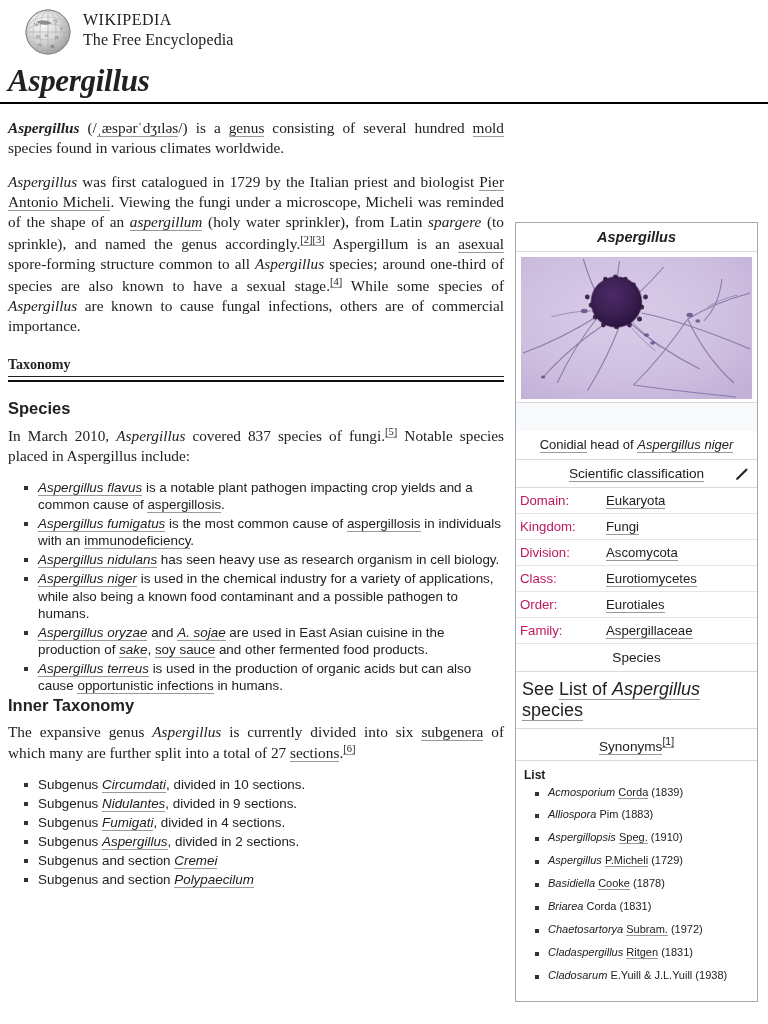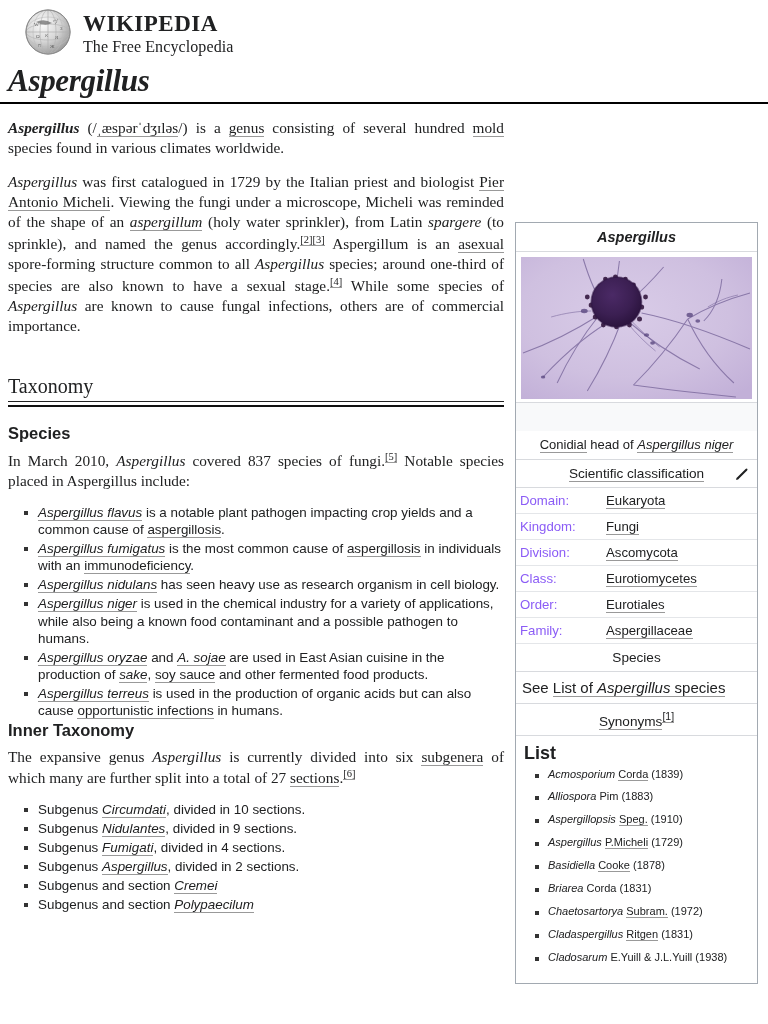--- a/index.html
+++ b/index.html
@@ -26,24 +26,23 @@
   #header {
     padding: 6px 0 0 22px;
     display: flex;
     align-items: flex-start;
     gap: 9px;
   }
   #globe { width: 52px; height: 52px; flex: 0 0 52px; }
   #wordmark { padding-top: 6px; }
   #wmtitle {
     font-family: "Liberation Serif", serif;
-    font-size: 23px;
+    font-size: 16px;
     letter-spacing: .5px;
     line-height: 1;
-    font-weight: bold;
   }
   #wmsub {
     font-family: "Liberation Serif", serif;
     font-size: 16px;
     margin-top: 3px;
     letter-spacing: .1px;
   }
 
   #page-title {
     font-family: "Liberation Serif", serif;
@@ -72,23 +71,23 @@
     font-size: 15.3px;
     line-height: 1.33;
     text-align: justify;
     margin: 0 0 13px 0;
   }
   sup.ref { font-size: 10.5px; vertical-align: super; }
   sup.ref .lnk { border-bottom: 1px solid #999; }
 
   h2.sec {
     font-family: "Liberation Serif", serif;
-    font-size: 20px;
-    font-weight: normal;
-    margin: 38px 0 0 0;
+    font-size: 14px;
+    font-weight: bold;
+    margin: 20px 0 0 0;
     padding: 0;
   }
   .dblrule {
     border-top: 1.4px solid #222;
     border-bottom: 2.4px solid #111;
     height: 3px;
     margin: 3px 0 17px 0;
   }
   h3.sub {
     font-family: "Liberation Sans", sans-serif;
@@ -177,36 +176,36 @@
     width: 100%;
     border-collapse: collapse;
     background: #fff;
   }
   table.ib-tax td {
     padding: 5px 4px 5px 4px;
     border-bottom: 1px solid #e4e6e9;
     vertical-align: top;
     font-size: 13.2px;
   }
-  td.tax-k { width: 78px; padding-left: 5px; color: #8b5cf6; }
+  td.tax-k { width: 78px; padding-left: 5px; color: #be185d; }
   td.tax-v { padding-left: 2px; }
   .auth { font-size: 12.2px; display: block; margin-top: 4px; }
   .ib-row {
     background: #fff;
     padding: 7px 6px;
     border-bottom: 1px solid #d8dade;
-    font-size: 15px;
+    font-size: 18px;
   }
   .syn-list {
     background: #fff;
     padding: 5px 8px 10px 8px;
   }
   .syn-list .listlbl {
     font-weight: bold;
-    font-size: 18px;
+    font-size: 12px;
     margin: 2px 0 3px 0;
   }
   ul.syn {
     margin: 0; padding-left: 24px;
     list-style: none;
   }
   ul.syn > li {
     position: relative;
     font-size: 11px;
     line-height: 1.45;

